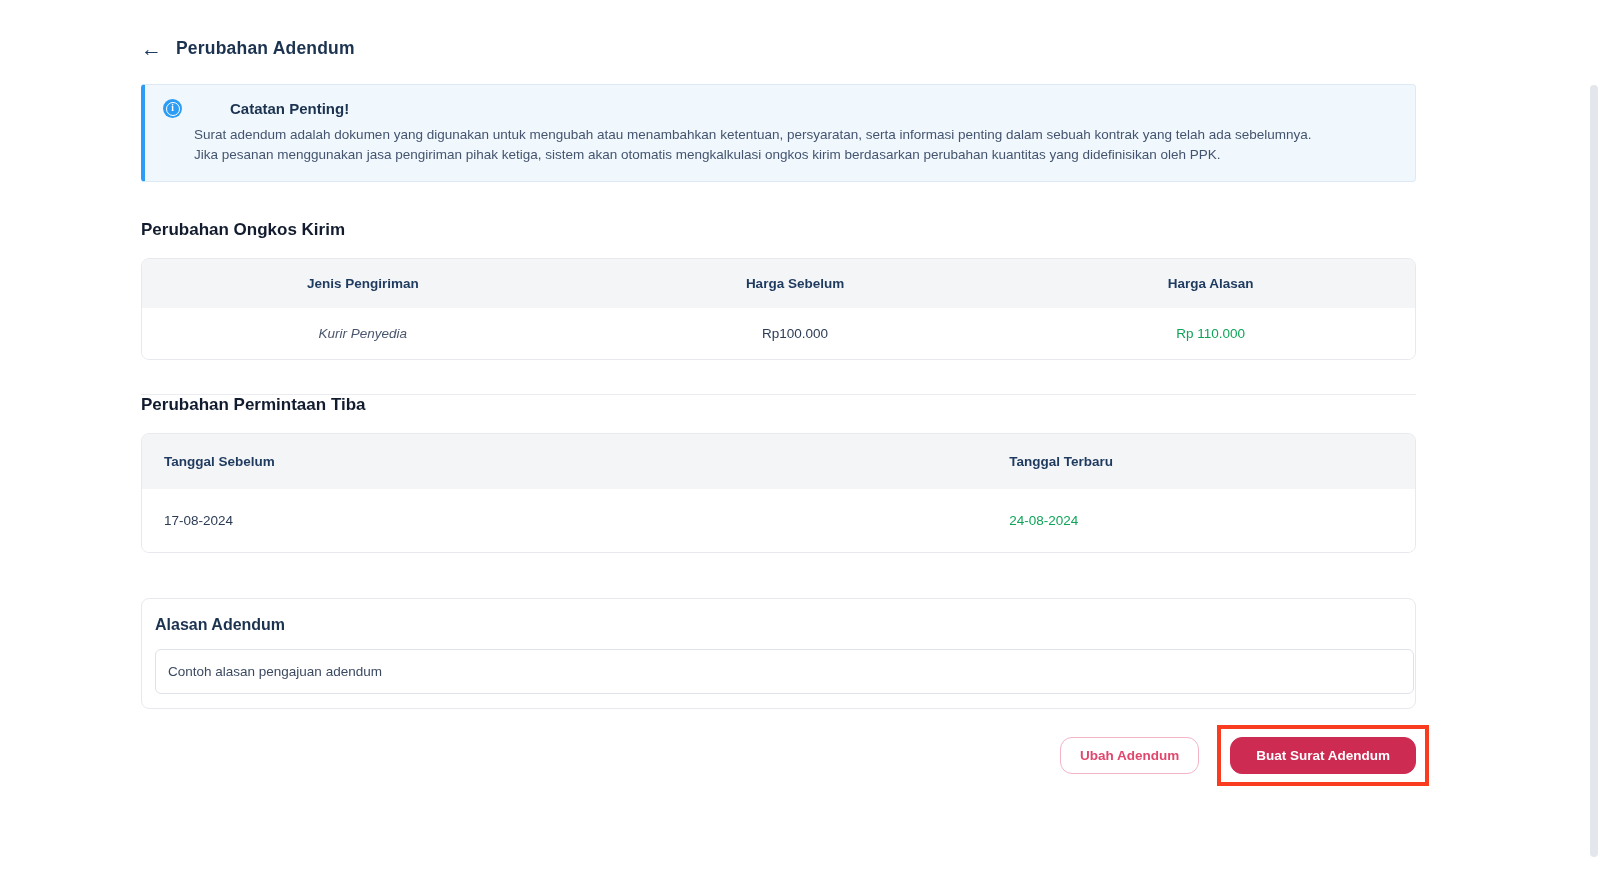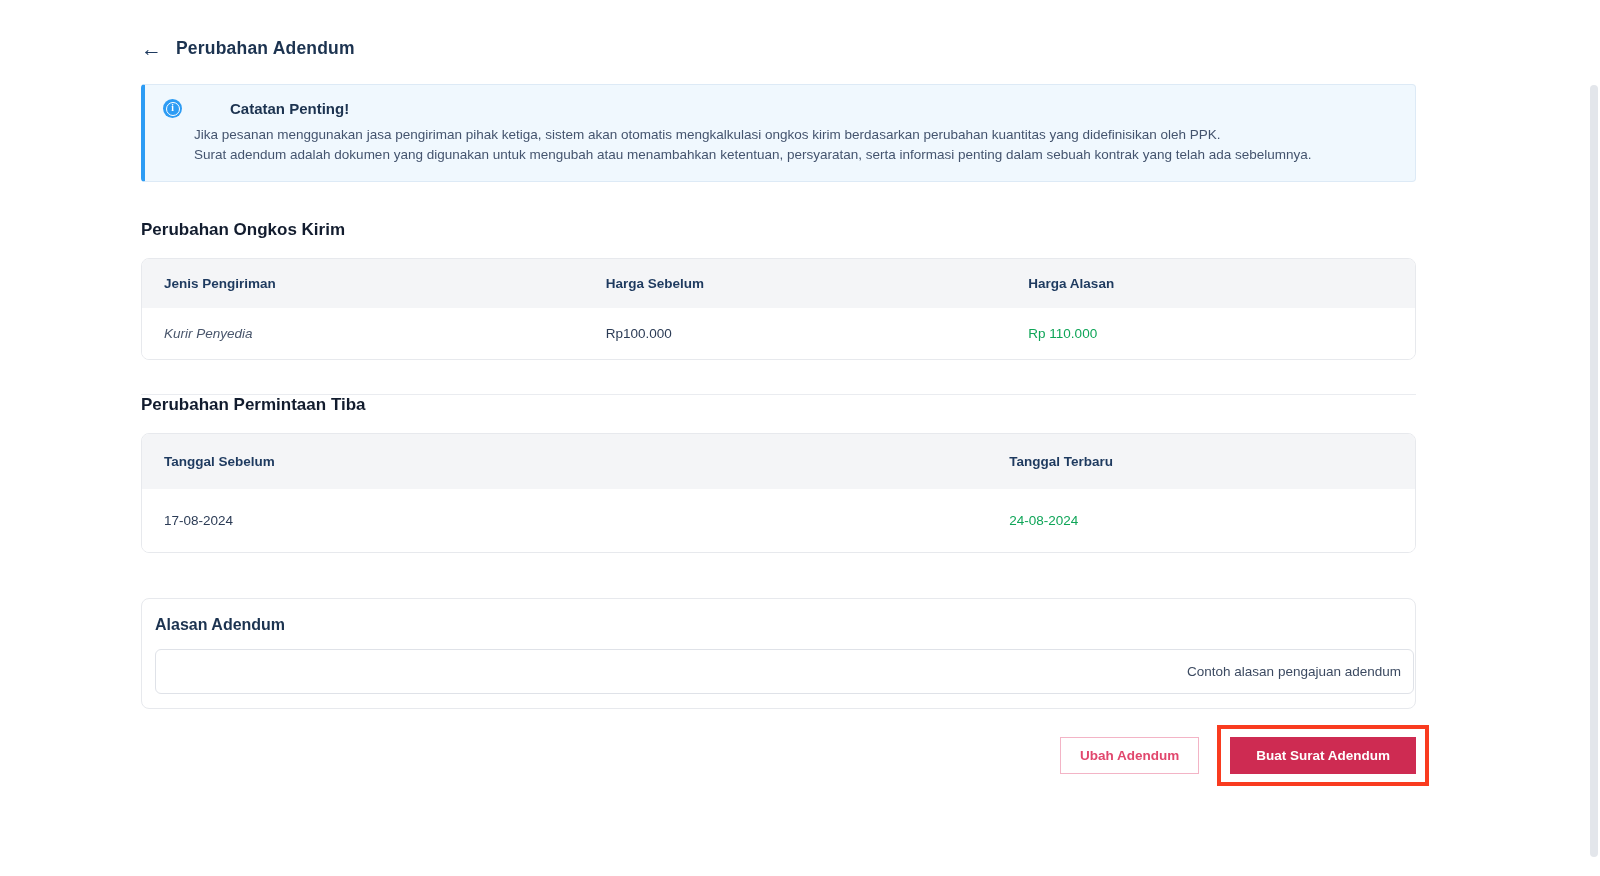--- a/index.html
+++ b/index.html
@@ -26,42 +26,42 @@
 
   
   .section-heading { font-size:17px; font-weight:bold; color:#121c2e; }
   .heading-ship { margin-top:38px; }
   .heading-arrival { }
 
   
   .tbl { margin-top:18px; border:1px solid #e7e9ed; border-radius:8px; overflow:hidden; background:#fff; }
   .tbl-head { background:#f4f5f7; display:grid; }
   .tbl-row { display:grid; background:#ffffff; }
-  .cols-3 { grid-template-columns:34.7% 33.2% 32.1%; }
+  .cols-3 { grid-template-columns:34.7% 33.2% 32.1%;text-align:center; }
   .cols-2 { grid-template-columns:66.4% 33.6%; }
   .th { padding:17px 22px; font-size:13.5px; font-weight:bold; color:#1e3a5f; }
   .td { padding:19px 22px; font-size:13.5px; color:#2c3c56; }
   .tbl-1 .td { padding:18px 22px; }
   .tbl-2 .th { padding:20px 22px; }
   .tbl-2 .td { padding:24px 22px; }
   .td.muted { color:#49566c;font-style:italic; }
   .td.green { color:#0fa558; }
 
   .divider { margin-top:34px; border:0; border-top:1px solid #eaecf0; width:100%; }
 
   
   .reason-card { margin-top:45px; border:1px solid #e7e9ed; border-radius:8px; padding:17px 1px 14px 13px; }
   .reason-title { font-size:16px; font-weight:bold; color:#1c3350; }
   .reason-input { margin-top:15px; width:100%; height:45px; border:1px solid #dfe2e8; border-radius:6px;
     padding:0 12px; font-size:13.5px; color:#3c4a61; outline:none;
-    font-family:"Liberation Sans","DejaVu Sans",sans-serif; background:#fff;text-align:right; }
+    font-family:"Liberation Sans","DejaVu Sans",sans-serif; background:#fff; }
 
   
   .actions { display:flex; justify-content:flex-end; align-items:center; gap:18px; margin-top:16px; }
-  .btn { border-radius:0; font-size:13.5px; font-weight:bold; cursor:pointer;
+  .btn { border-radius:12px; font-size:13.5px; font-weight:bold; cursor:pointer;
     font-family:"Liberation Sans","DejaVu Sans",sans-serif; }
   .btn-outline { background:#ffffff; border:1px solid #f3b4c6; color:#e1476d; padding:10px 19px; }
   .btn-primary { background:#ce2b52; border:1px solid #ce2b52; color:#ffffff; padding:10px 25px; }
   .annotation-box { border:4px solid #f93b1f; padding:8px 9px; display:inline-block;
     margin-right:-13px; line-height:0; }
 
   
   .scrollbar-thumb { position:fixed; top:85px; right:2px; width:8px; height:772px;
     background:#e3e6eb; border-radius:5px; }
 </style>
@@ -76,22 +76,22 @@
   </div>
 
   <div class="notice">
     <div class="notice-head">
       <span class="info-icon">
         <span class="ring">i</span>
       </span>
       <span class="notice-title">Catatan Penting!</span>
     </div>
     <div class="notice-body">
+      <div>Surat adendum adalah dokumen yang digunakan untuk mengubah atau menambahkan ketentuan, persyaratan, serta informasi penting dalam sebuah kontrak yang telah ada sebelumnya.</div>
       <div>Jika pesanan menggunakan jasa pengiriman pihak ketiga, sistem akan otomatis mengkalkulasi ongkos kirim berdasarkan perubahan kuantitas yang didefinisikan oleh PPK.</div>
-      <div>Surat adendum adalah dokumen yang digunakan untuk mengubah atau menambahkan ketentuan, persyaratan, serta informasi penting dalam sebuah kontrak yang telah ada sebelumnya.</div>
     </div>
   </div>
 
   <h2 class="section-heading heading-ship">Perubahan Ongkos Kirim</h2>
   <div class="tbl tbl-1">
     <div class="tbl-head cols-3">
       <div class="th">Jenis Pengiriman</div>
       <div class="th">Harga Sebelum</div>
       <div class="th">Harga Alasan</div>
     </div>

